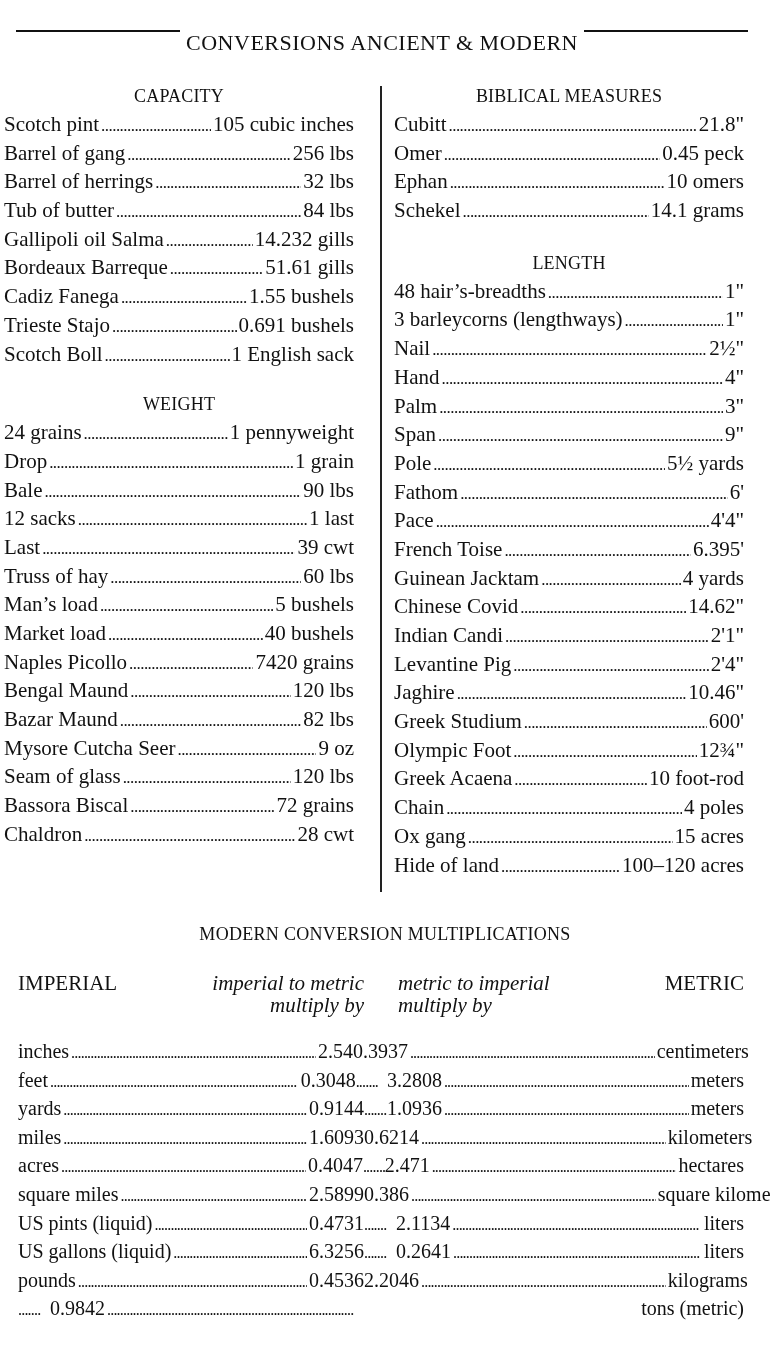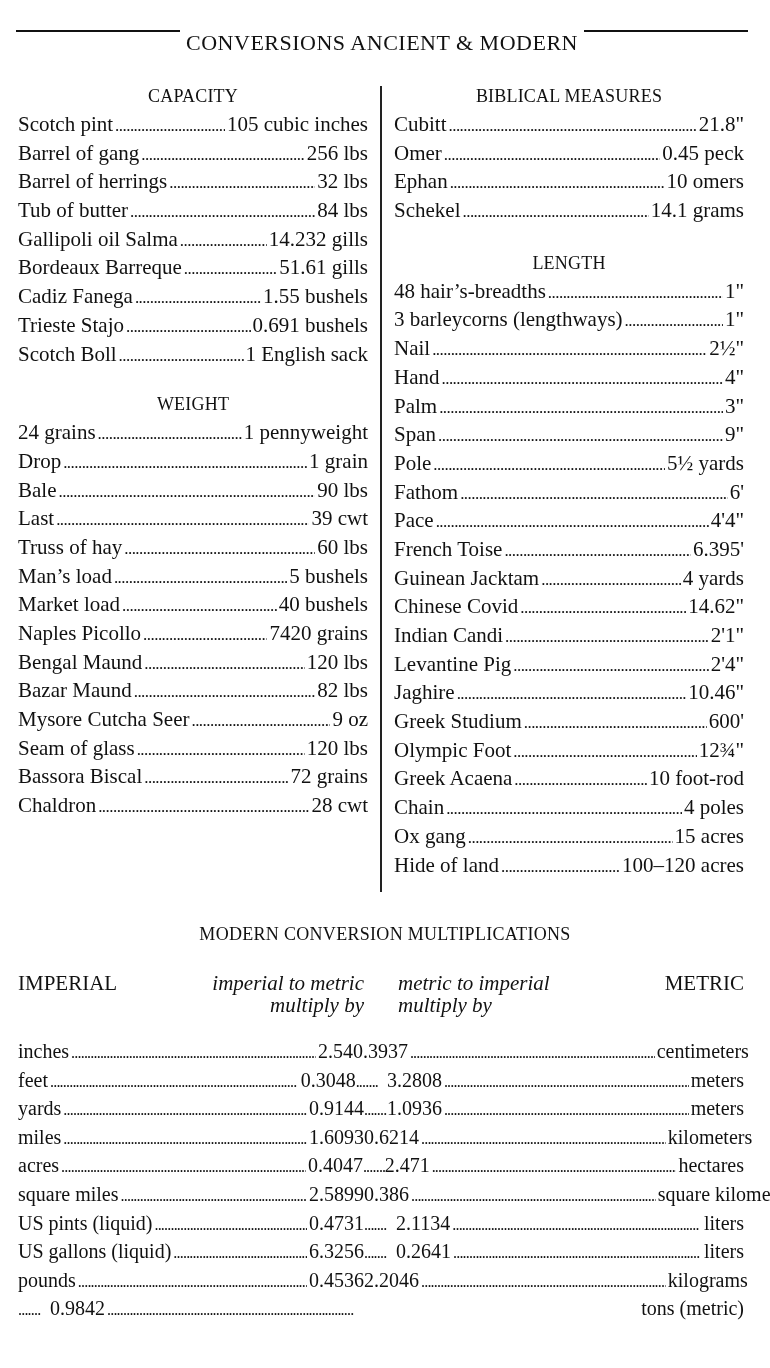--- a/index.html
+++ b/index.html
@@ -4,21 +4,21 @@
 <style>
   html, body { margin:0; padding:0; background:#ffffff; }
   body { width:770px; height:1368px; overflow:hidden; color:#111; font-family:"Liberation Serif","DejaVu Serif",serif; }
   .page { position:relative; width:770px; height:1368px; }
 
   .title-row { position:absolute; top:30px; left:16px; right:22px; height:30px; display:flex; }
   .title-rule { flex:1; height:0; border-top:2px solid #111; }
   .title { padding:0 6px; font-size:22px; letter-spacing:0.5px; white-space:nowrap; font-weight:normal; }
 
   .col { position:absolute; }
-  .col-left { left:18px; width:350px; top:82px; }
+  .col-left { left:4px; width:350px; top:82px; }
   .col-right { left:394px; width:350px; top:82px; }
   .divider { position:absolute; left:380px; top:86px; width:0; height:806px; border-left:2px solid #222; }
 
   .sec-head { text-align:center; font-size:18px; height:28px; line-height:28px; letter-spacing:0.2px; }
   .row { display:flex; align-items:baseline; height:28.7px; font-size:21px; line-height:28.7px; white-space:nowrap; }
   .row .lbl { flex:0 0 auto; }
   .row .dots { flex:1 1 auto; overflow:hidden; margin:0 2px; }
   .row .dots::after { content:". . . . . . . . . . . . . . . . . . . . . . . . . . . . . . . . . . . . . . . . . . . . . . . . . . . . . . . . . . . . . . . . . . . . . . . . . . . . . . . . . . . . . . . . . . . . . . . . . . . . . ."; letter-spacing:-2.4px; font-size:17px; }
   .row .val { flex:0 0 auto; }
   .gap { height:22px; }
@@ -114,20 +114,25 @@
           <span class="lbl">Drop</span>
           <span class="dots"></span>
           <span class="val">1 grain</span>
         </div>
       <div class="row">
           <span class="lbl">Bale</span>
           <span class="dots"></span>
           <span class="val">90 lbs</span>
         </div>
       <div class="row">
+          <span class="lbl">12 sacks</span>
+          <span class="dots"></span>
+          <span class="val">1 last</span>
+        </div>
+      <div class="row">
           <span class="lbl">Last</span>
           <span class="dots"></span>
           <span class="val">39 cwt</span>
         </div>
       <div class="row">
           <span class="lbl">Truss of hay</span>
           <span class="dots"></span>
           <span class="val">60 lbs</span>
         </div>
       <div class="row">

